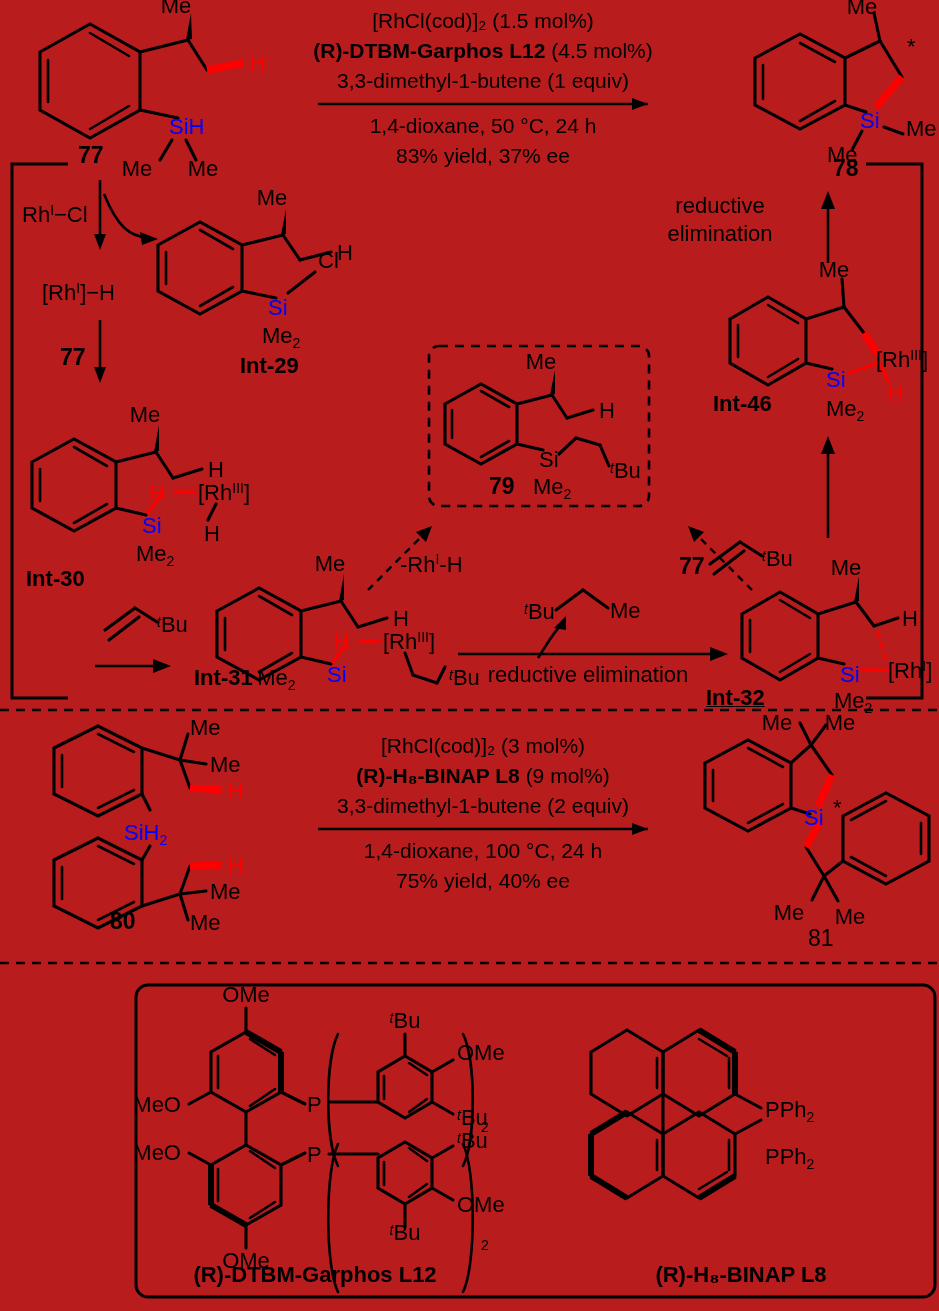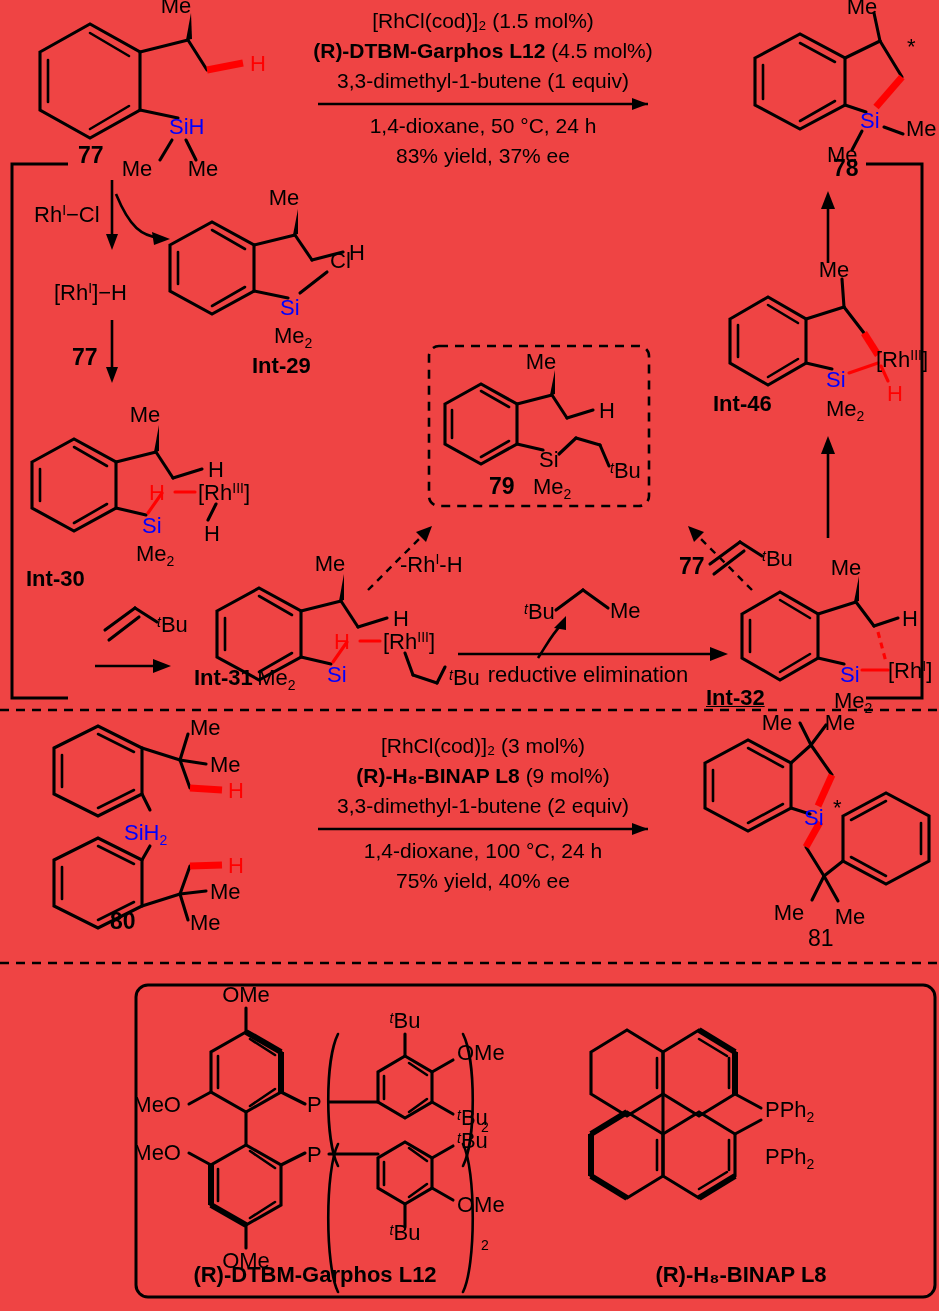--- a/index.html
+++ b/index.html
@@ -1,17 +1,17 @@
 <!DOCTYPE html>
 <html><head>
 <meta charset="utf-8">
 <style>
   html,body{margin:0;padding:0;background:#fff;}
   body{font-family:"Liberation Sans",sans-serif;color:#000;}
-  #page{position:relative;width:939px;height:1311px;overflow:hidden;background:#ef4444;}
+  #page{position:relative;width:939px;height:1311px;overflow:hidden;background:#b91c1c;}
   .abs{position:absolute;}
   svg{display:block;overflow:visible;}
   text{font-family:"Liberation Sans",sans-serif;fill:#000;}
   .lbl{font-size:22px;}
   .lbl-b{font-size:22px;font-weight:bold;}
   .small{font-size:14px;}
   .cond{font-size:21px;}
   .cond-b{font-size:21px;font-weight:bold;}
   .num{font-size:23px;font-weight:bold;}
   .si{fill:#0000ff;}
@@ -109,21 +109,21 @@
     <span style="font-size:23px;font-weight:bold;">77</span>
   </div>
 
   <div class="abs" style="left:0;top:160px;">
     <svg width="939" height="545" viewBox="0 0 939 545">
       <polyline points="68,4 12,4 12,538 68,538" class="bracket"></polyline>
       <polyline points="866,4 922,4 922,538 866,538" class="bracket"></polyline>
     </svg>
   </div>
 
-  <div class="abs" style="left:12px;top:180px;">
+  <div class="abs" style="left:0;top:180px;">
     <svg width="480" height="220" viewBox="0 0 480 220">
       <text class="lbl" x="22" y="42">
         <tspan>Rh</tspan><tspan class="small" dy="-7">I</tspan><tspan dy="7">−Cl</tspan>
       </text>
 
       <g>
         <line x1="100" y1="0" x2="100" y2="62" class="arrow"></line>
         <polygon points="100,70 94,54 106,54" fill="#000"></polygon>
       </g>
 
@@ -378,20 +378,24 @@
   </div>
   <div class="abs" style="left:713px;top:391px;">
     <span style="font-size:22px;font-weight:bold;">Int-46</span>
   </div>
 
   <div class="abs" style="left:808px;top:185px;">
     <svg width="40" height="80" viewBox="0 0 40 80">
       <line x1="20" y1="78" x2="20" y2="16" class="arrow"></line>
       <polygon points="20,6 13,24 27,24" fill="#000"></polygon>
     </svg>
+  </div>
+  <div class="abs" style="left:640px;top:192px;width:160px;text-align:center;line-height:1.25;">
+    <div style="font-size:22px;">reductive</div>
+    <div style="font-size:22px;">elimination</div>
   </div>
 
   <div class="abs" style="left:0;top:705px;">
     <svg width="939" height="10" viewBox="0 0 939 10">
         <line x1="0" y1="5" x2="939" y2="5" class="divider"></line>
       </svg>
   </div>
 
   <div class="abs" style="left:0;top:718px;">
     <svg width="939" height="215" viewBox="0 0 939 215">

